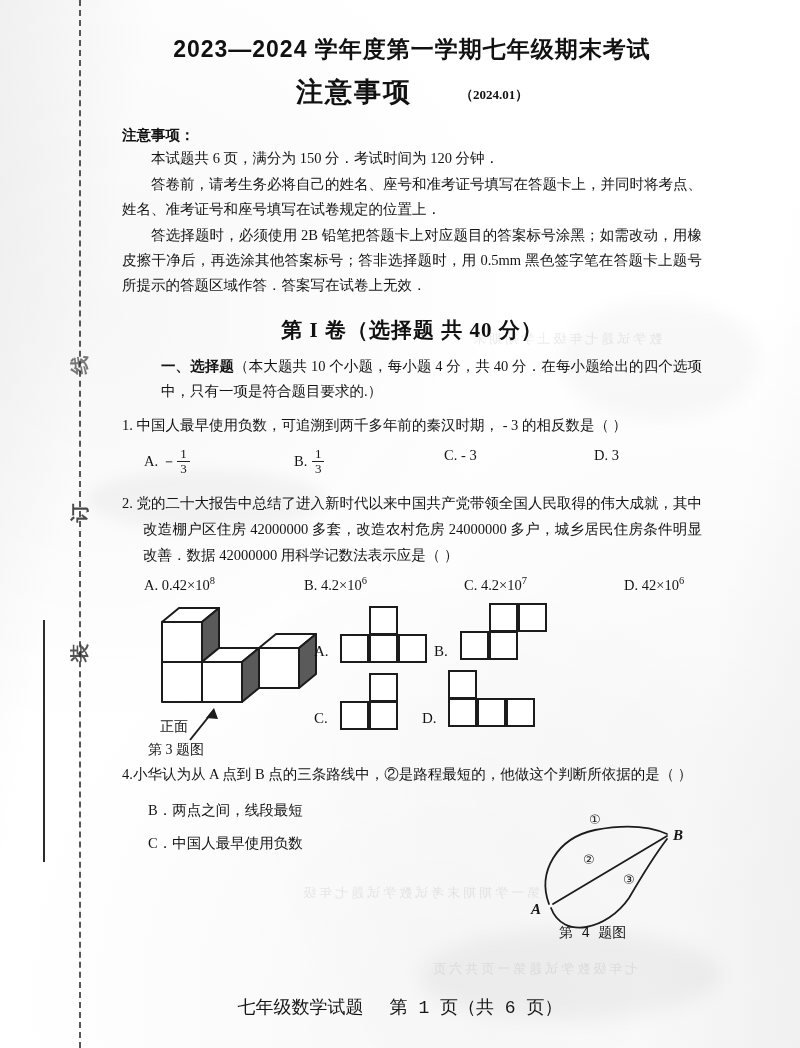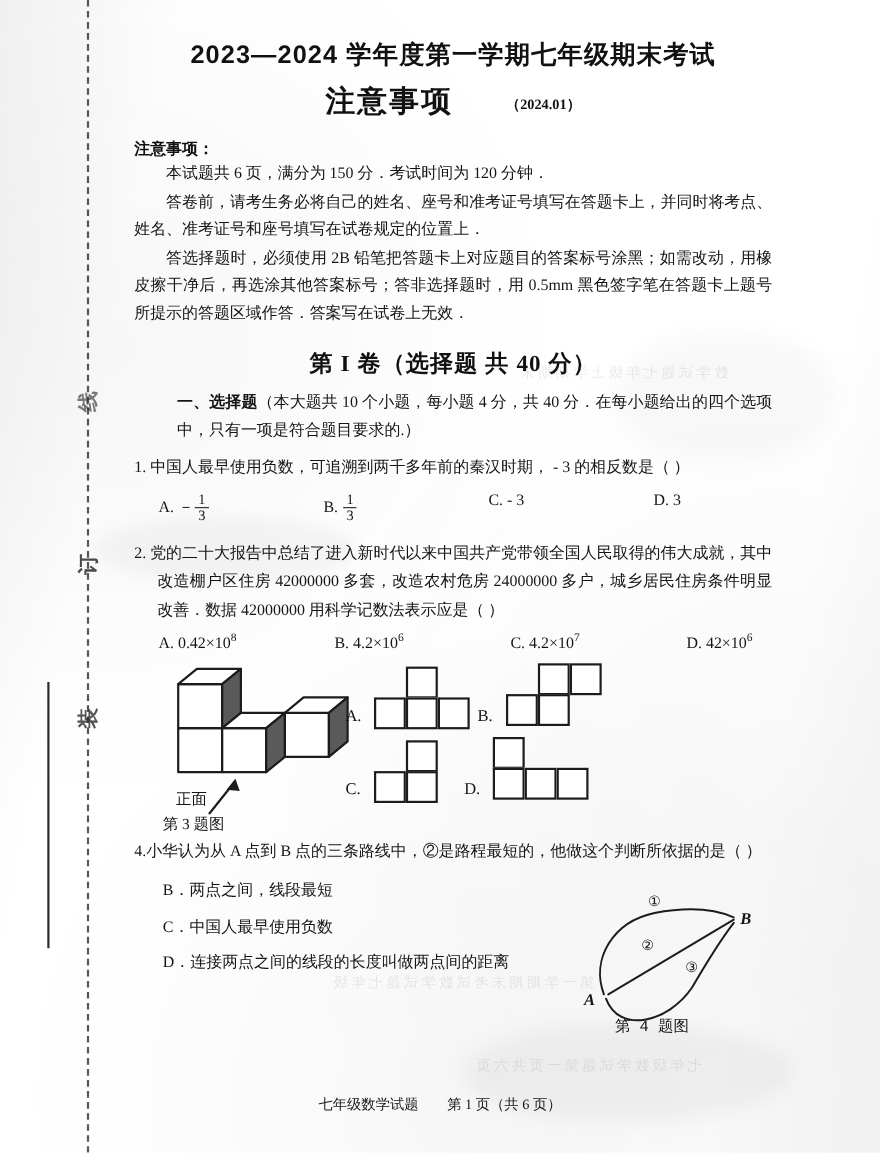--- a/index.html
+++ b/index.html
@@ -218,22 +218,23 @@
     width: 185px;
     height: 140px;
   }
 
   .footer {
     position: absolute;
     left: 0;
     top: 995px;
     width: 800px;
     text-align: center;
-    font-size: 13px;
+    font-size: 18px;
     color: #161616;
+    font-family: Liberation Mono, monospace;
   }
   .footer .gap { display: inline-block; width: 26px; }
 </style>
 </head>
 <body>
 
 <div id="page">
 
   <div class="smudge" style="left:86px;top:470px;width:240px;height:60px;background:rgba(0,0,0,0.035);filter:blur(7px);"></div>
   <div class="smudge" style="left:420px;top:930px;width:300px;height:90px;background:rgba(0,0,0,0.04);filter:blur(9px);"></div>
@@ -368,21 +369,20 @@
         <div class="cell" style="left:0;top:28px;"></div>
         <div class="cell" style="left:29px;top:28px;"></div>
         <div class="cell" style="left:58px;top:28px;"></div>
       </div>
     </div>
 
     <div class="q q-hang" style="margin-top:14px;"><span>4.</span><span>小华认为从 A 点到 B 点的三条路线中，②是路程最短的，他做这个判断所依据的是（    ）</span></div>
 
     <div class="choice">B．两点之间，线段最短</div>
     <div class="choice">C．中国人最早使用负数</div>
-    <div class="choice">D．连接两点之间的线段的长度叫做两点间的距离</div>
 
     <div class="fig-q4">
       <svg width="185" height="120" viewBox="0 0 185 120">
         <g fill="none" stroke="#1c1c1c" stroke-width="1.8" stroke-linecap="round">
 
           <path d="M32,92 C20,60 40,26 78,18 C110,12 132,14 150,22"></path>
 
           <line x1="36" y1="92" x2="150" y2="24"></line>
 
           <path d="M34,96 C46,128 90,118 112,86 C126,62 140,40 150,27"></path>

